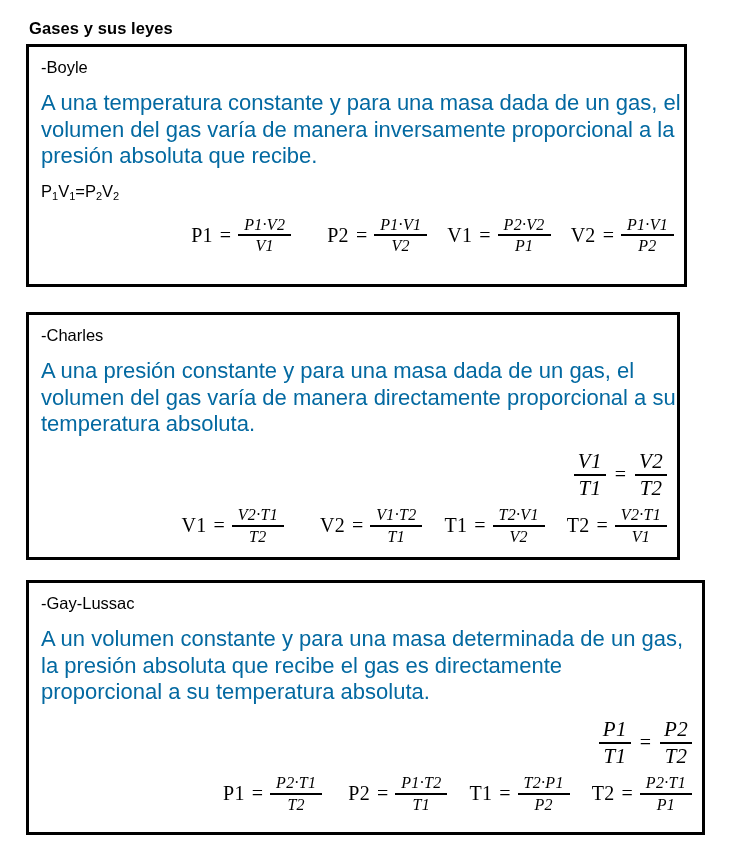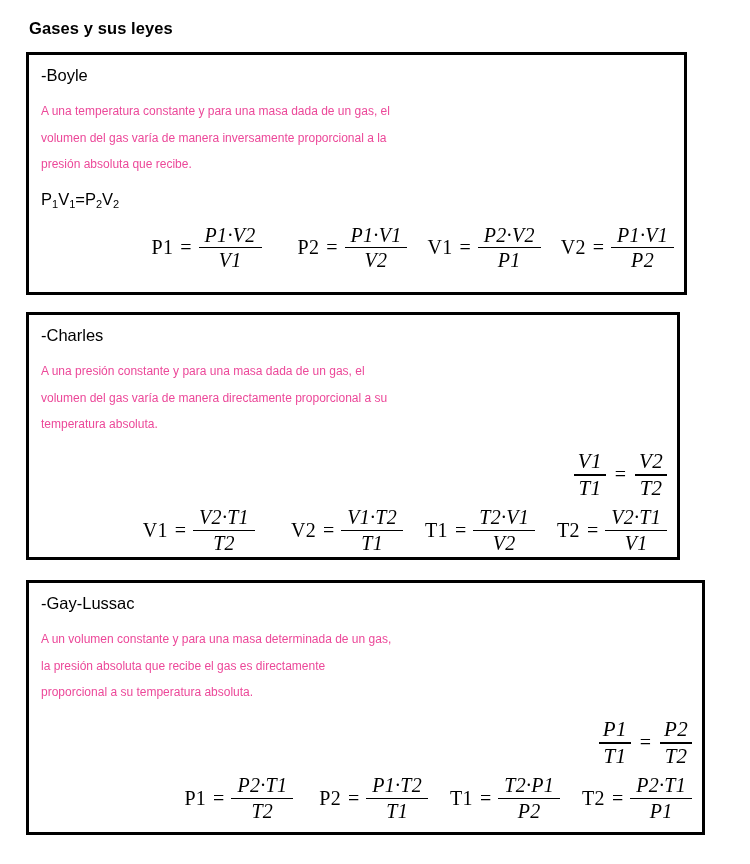--- a/index.html
+++ b/index.html
@@ -29,39 +29,39 @@
     font-size: 16.5px;
     letter-spacing: 0.1px;
     color: #000;
   }
   .law-box {
     position: absolute;
     border: 3px solid #000000;
     background: #ffffff;
     box-sizing: border-box;
   }
-  #box-boyle     { left: 26px; top: 52px;  width: 661px; height: 243px; }
+  #box-boyle     { left: 26px; top: 44px;  width: 661px; height: 243px; }
   #box-charles   { left: 26px; top: 312px; width: 654px; height: 248px; }
   #box-gaylussac { left: 26px; top: 580px; width: 679px; height: 255px; }
 
   .box-inner {
     padding: 9px 10px 0 12px;
   }
   .law-name {
     font-family: "Liberation Sans", sans-serif;
     font-size: 16.5px;
     line-height: 22px;
     color: #000;
     margin: 0 0 12px 0;
   }
   .law-desc {
     font-family: "Liberation Sans", sans-serif;
-    font-size: 12px;
+    font-size: 22px;
     line-height: 26.5px;
-    color: #ec4899;
+    color: #0369a1;
     margin: 0;
     max-width: 640px;
   }
   .law-desc .ln { display: block; white-space: nowrap; }
 
   .simple-eq {
     font-family: "Liberation Sans", sans-serif;
     font-size: 16.5px;
     margin: 12px 0 14px 0;
     white-space: nowrap;
@@ -97,21 +97,21 @@
     margin: 0 7px;
     font-style: normal;
     font-size: 20px;
   }
   .frac {
     display: inline-flex;
     flex-direction: column;
     align-items: center;
     vertical-align: middle;
     font-style: italic;
-    font-size: 20px;
+    font-size: 16px;
     line-height: 1.12;
   }
   .frac .num,
   .frac .den {
     padding: 0 6px;
     font-style: italic;
     letter-spacing: 0.3px;
   }
   .frac .bar {
     width: 100%;

